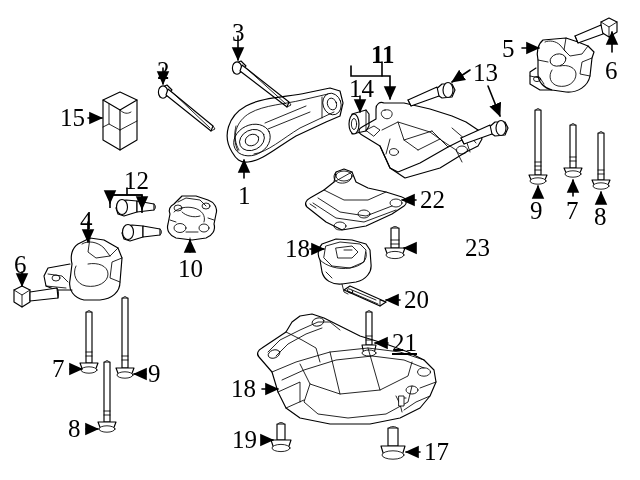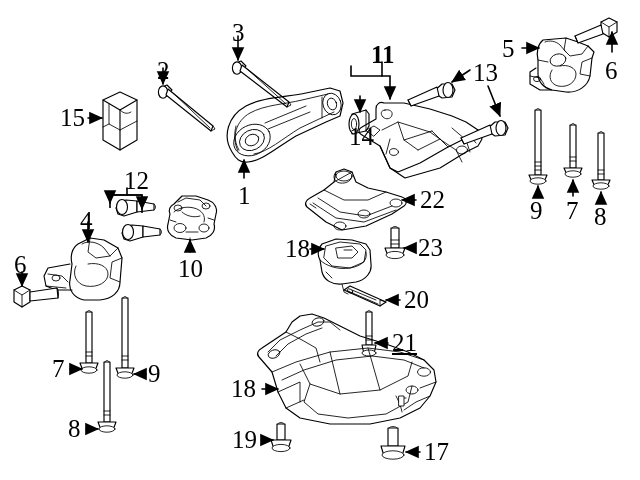--- a/index.html
+++ b/index.html
@@ -512,24 +512,24 @@
   <div class="callout" style="left:566px; top:198px;">7</div>
   <div class="callout" style="left:52px;  top:356px;">7</div>
   <div class="callout" style="left:594px; top:204px;">8</div>
   <div class="callout" style="left:68px;  top:416px;">8</div>
   <div class="callout" style="left:530px; top:198px;">9</div>
   <div class="callout" style="left:148px; top:361px;">9</div>
   <div class="callout" style="left:178px; top:256px;">10</div>
   <div class="callout" style="left:371px; top:42px;font-weight:bold;">11</div>
   <div class="callout" style="left:116px; top:168px;margin-left:8px;">12</div>
   <div class="callout" style="left:473px; top:60px;">13</div>
-  <div class="callout" style="left:349px; top:76px;margin-top:48px;">14</div>
+  <div class="callout" style="left:349px; top:76px;">14</div>
   <div class="callout" style="left:60px;  top:105px;">15</div>
   <div class="callout" style="left:231px; top:376px;">18</div>
   <div class="callout" style="left:424px; top:439px;text-align:right;">17</div>
   <div class="callout" style="left:285px; top:236px;">18</div>
   <div class="callout" style="left:232px; top:427px;">19</div>
   <div class="callout" style="left:404px; top:287px;">20</div>
   <div class="callout" style="left:392px; top:330px;text-decoration:underline;">21</div>
   <div class="callout" style="left:420px; top:187px;">22</div>
-  <div class="callout" style="left:418px; top:235px;">23</div>
+  <div class="callout" style="left:418px; top:235px;padding-left:47px;">23</div>
 
 </div>
 
 </body></html>

